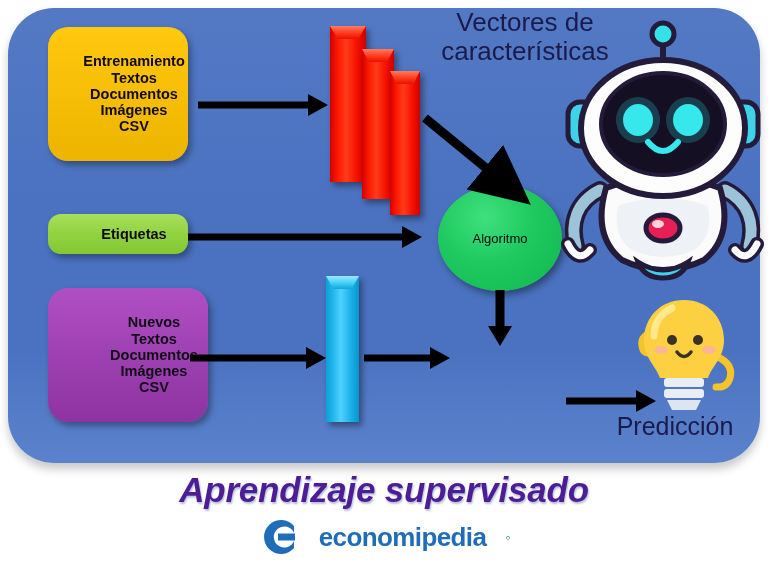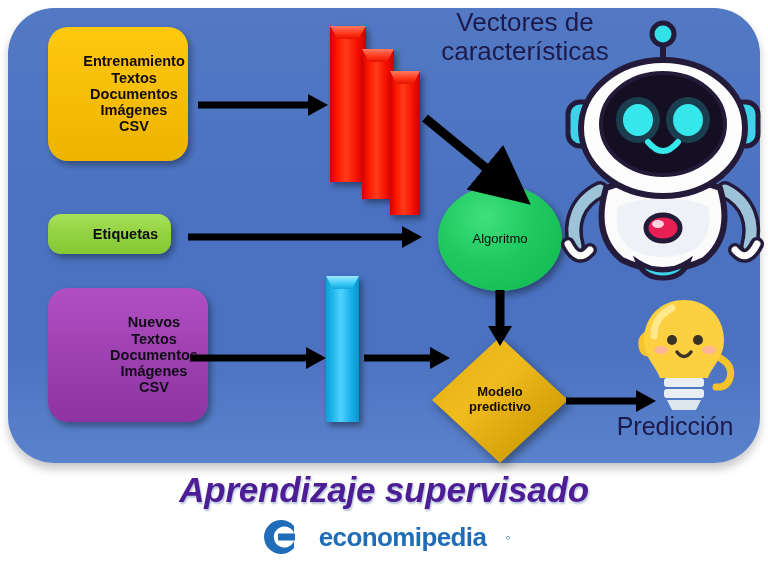--- a/index.html
+++ b/index.html
@@ -22,21 +22,21 @@
     position:absolute;display:flex;align-items:center;justify-content:center;
     text-align:center;color:#110b16;font-weight:bold;line-height:1.12;
     box-shadow:3px 4px 6px rgba(0,0,0,.35);
   }
   .box-yellow{
     left:48px;top:27px;width:140px;height:134px;border-radius:20px;
     background:linear-gradient(180deg,#ffc90e 0%,#f5bd06 55%,#edb400 100%);
     font-size:14.5px;
   }
   .box-green{
-    left:48px;top:214px;width:123px;height:40px;border-radius:13px;
+    left:48px;top:214px;width:140px;height:40px;border-radius:13px;
     background:linear-gradient(180deg,#a7e05a 0%,#90d13f 55%,#85c833 100%);
     font-size:14.5px;
   }
   .box-purple{
     left:48px;top:288px;width:140px;height:134px;border-radius:20px;
     background:linear-gradient(180deg,#b04fc4 0%,#9c3fb0 55%,#8e33a2 100%);
     font-size:14.5px;
     padding-left:20px;
   }
   .node .lines{white-space:pre-line;margin-left:32px;}
@@ -175,25 +175,20 @@
 
   <div class="bar bar-cy" style="left:326px;top:276px;width:33px;height:146px;">
     <div class="face"></div>
     <div class="top"></div>
   </div>
 
   <div class="ellipse">
     <span>Algoritmo</span>
   </div>
 
-  <div class="diamond">
-    <div class="shape"></div>
-    <div class="dlabel">Modelo
-predictivo</div>
-  </div>
 
   <div class="arrow h-arrow" style="left:198px;top:94px;width:130px;height:22px;">
     <div class="shaft" style="width:112px;"></div>
     <div class="head"></div>
   </div>
 
   <div class="arrow h-arrow" style="left:188px;top:226px;width:234px;height:22px;">
     <div class="shaft" style="width:216px;"></div>
     <div class="head"></div>
   </div>

